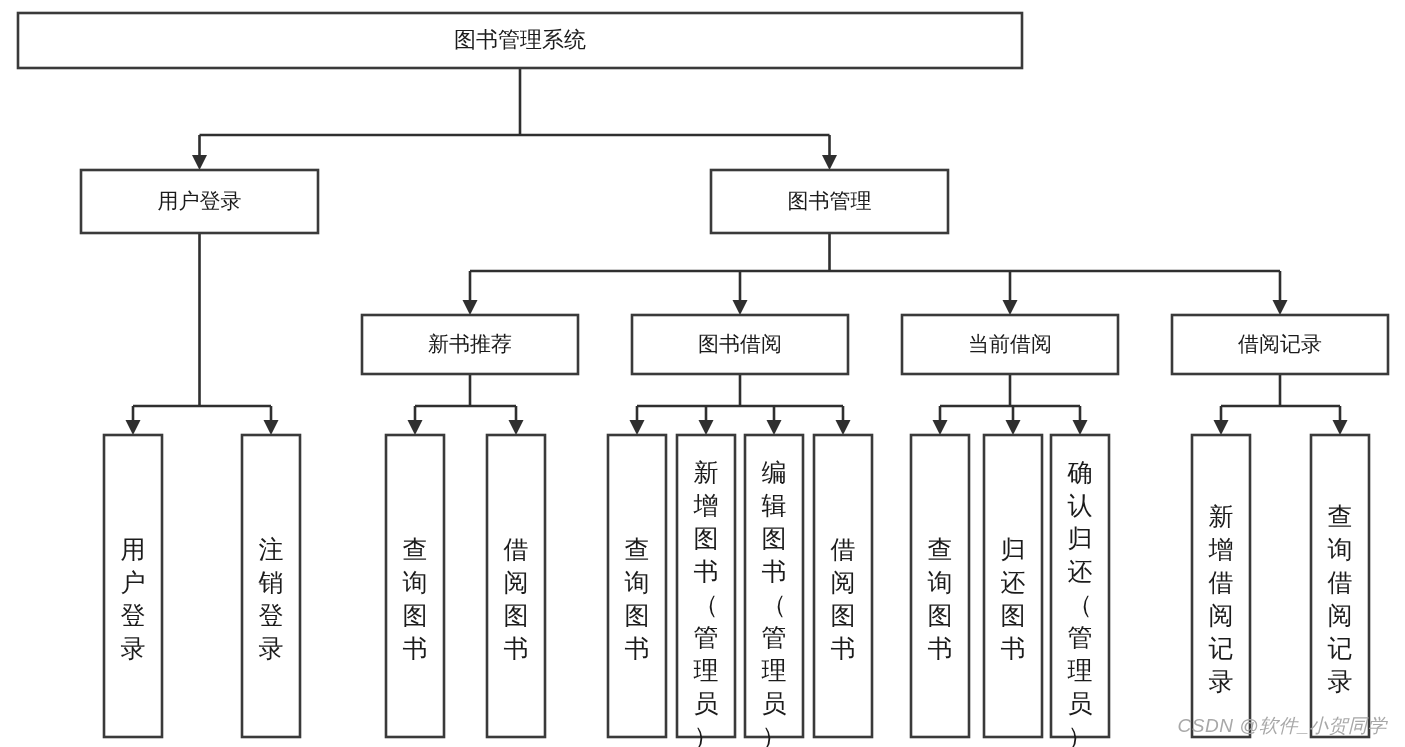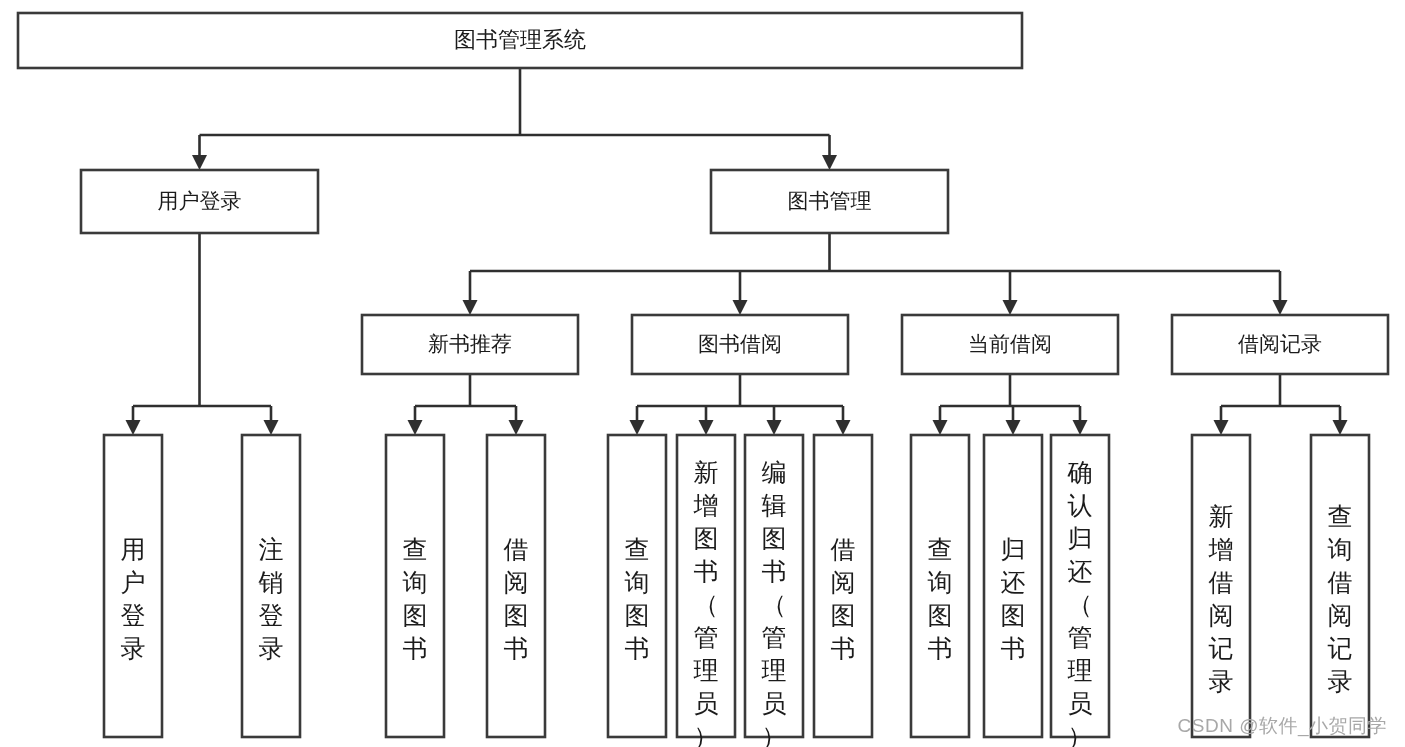--- a/index.html
+++ b/index.html
@@ -54,20 +54,21 @@
   .watermark {
     position: absolute;
     right: 10px;
     bottom: 8px;
     font-family: "Liberation Sans", "DejaVu Sans", sans-serif;
     font-size: 19px;
     color: #a8a8a8;
     letter-spacing: 0.5px;
     white-space: nowrap;
     user-select: none;
+    font-style: italic;
   }
 </style>
 </head>
 <body>
 
 <div id="diagram-root">
   <svg id="diagram-svg" width="1405" height="747" viewBox="0 0 1405 747" xmlns="http://www.w3.org/2000/svg">
     <g id="connectors-layer">
         <line x1="520" y1="68" x2="520" y2="135" class="conn"></line>
         <line x1="199.5" y1="135" x2="829.5" y2="135" class="conn"></line>

